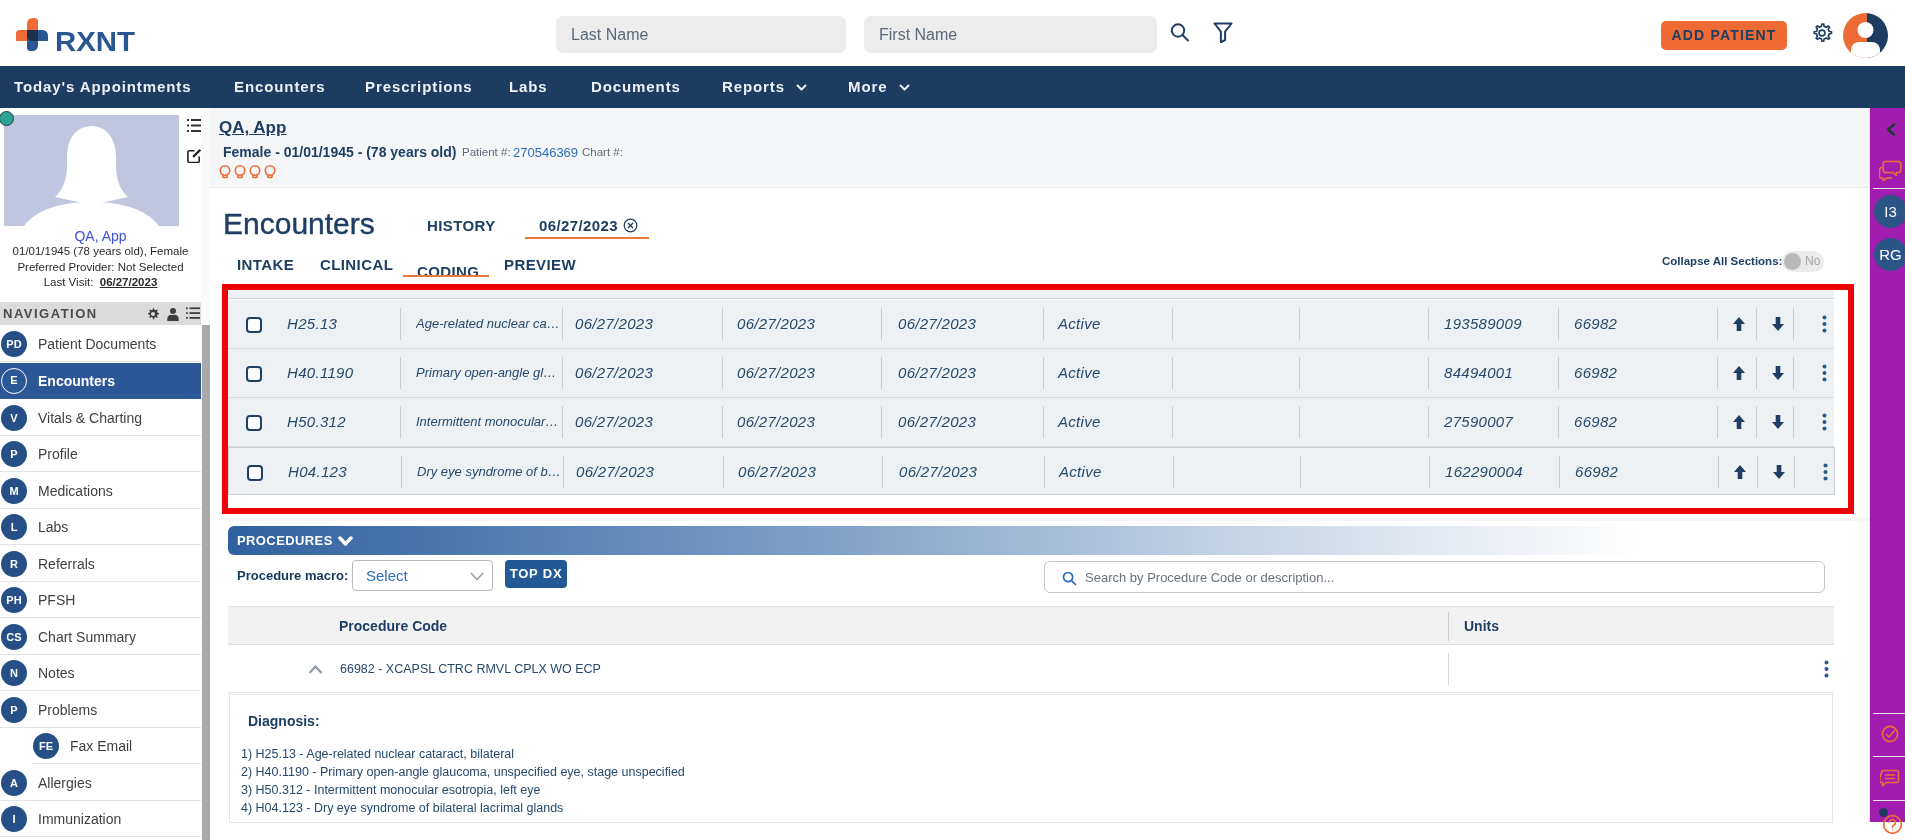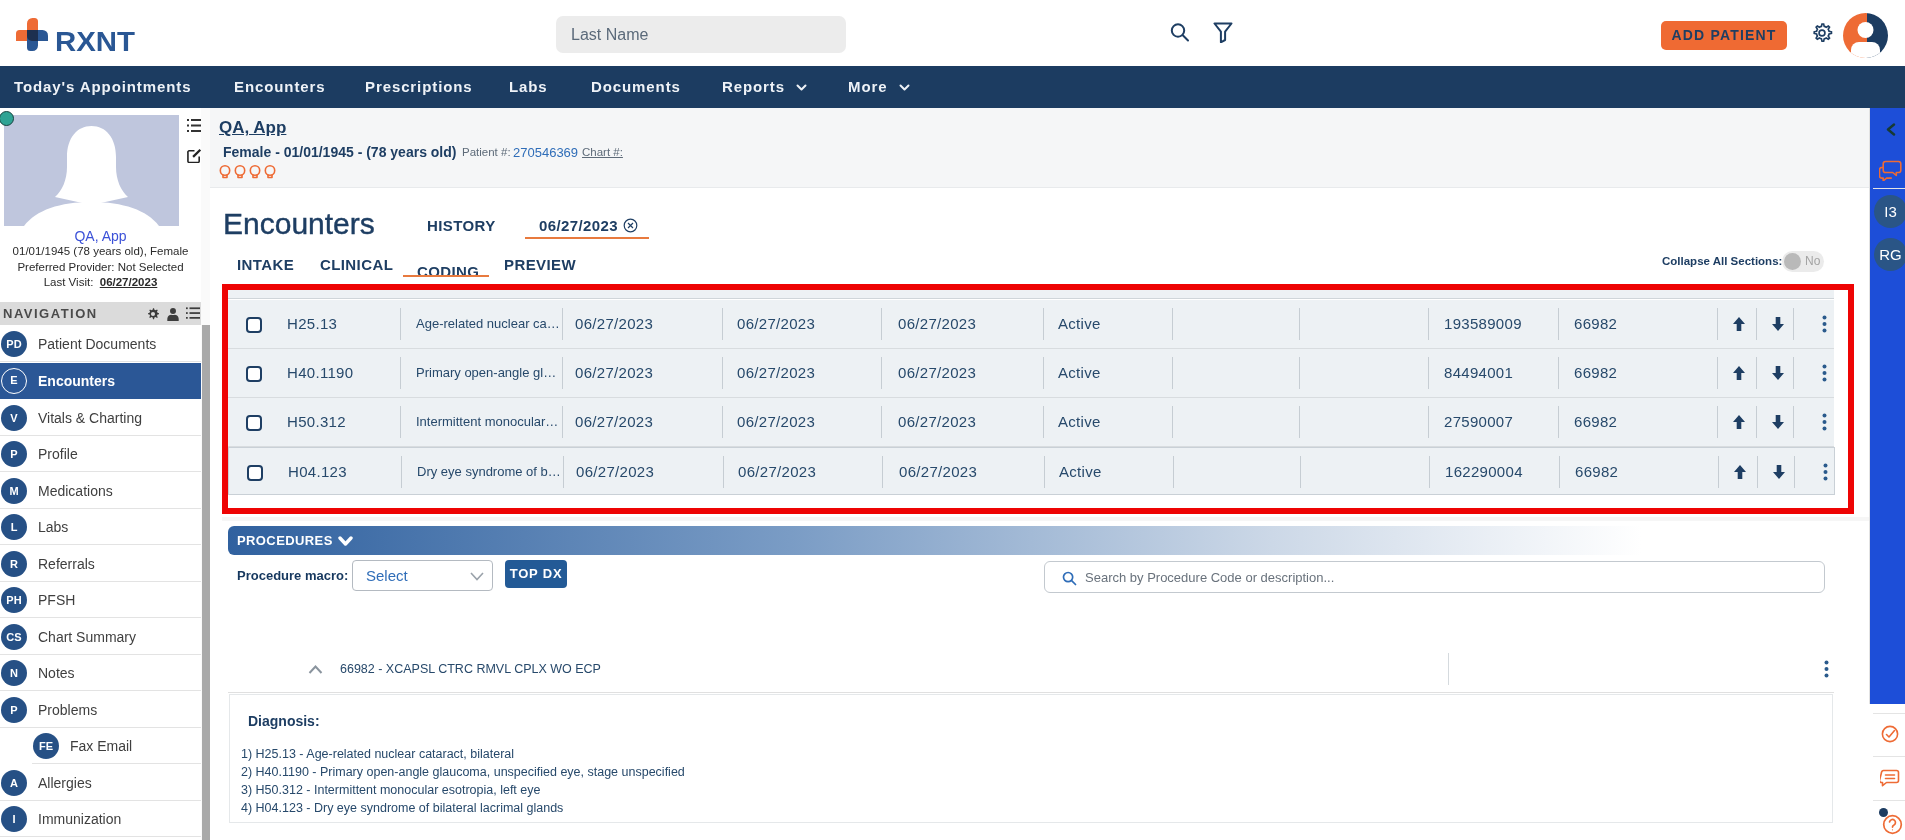--- a/index.html
+++ b/index.html
@@ -30,35 +30,36 @@
   #content { position:absolute; left:210px; top:188px; width:1659px; height:652px; background:#fff; }
   .tabtxt { font-weight:bold; font-size:15px; letter-spacing:0.4px; color:#1e3e63; }
   
   .trow { position:absolute; left:0; width:1606px; height:48px; background:#edf1f4; }
   .trow .cell { position:absolute; top:0; height:48px; line-height:48px; font-size:15px; letter-spacing:0.3px; color:#27496b; white-space:nowrap; }
   .trow .desc { width:145px; overflow:hidden; text-overflow:ellipsis; font-size:13px; letter-spacing:0; }
   .vsep { position:absolute; top:8px; height:32px; width:1px; background:#c6cdd3; }
   .chk { position:absolute; left:18px; top:17px; width:16px; height:16px; border:2px solid #1e3e63;
     border-radius:4px; background:#fff; }
   
-  #rail { position:absolute; left:1869px; top:108px; width:36px; height:596px; background:#1d4ed8; border-left:1px solid #e2e2e2; }
+  #rail { position:absolute; left:1869px; top:108px; width:36px; height:714px; background:#a21caf; border-left:1px solid #e2e2e2; }
 </style>
 </head>
 <body>
 
 <div id="topbar">
   <svg class="abs" style="left:14px; top:12px;" width="130" height="44" viewBox="0 0 130 44">
     <path d="M13 18 v-6.5 a5.5 5.5 0 0 1 5.5 -5.5 h2 a3.5 3.5 0 0 1 3.5 3.5 V18 z" fill="#ee6b35"></path>
     <path d="M2 29 v-7.5 a3.5 3.5 0 0 1 3.5 -3.5 H14 v11 z" fill="#ee6b35"></path>
     <path d="M14 18 h14.5 a5.5 5.5 0 0 1 5.5 5.5 v5.5 H24 z" fill="#2a5794"></path>
     <path d="M13 18 h11 v15.5 a5.5 5.5 0 0 1 -5.5 5.5 h-2 a3.5 3.5 0 0 1 -3.5 -3.5 z" fill="#2a5794"></path>
     <path d="M13 18 h11 v11 h-6 a5 5 0 0 1 -5 -5 z" fill="#1d3050"></path>
     <text x="41" y="39" font-size="28" font-weight="bold" fill="#2a5794" font-family="Liberation Sans" textLength="80" lengthAdjust="spacingAndGlyphs">RXNT</text>
   </svg>
   <div class="tb-input" style="left:556px; width:290px;">Last Name</div>
+  <div class="tb-input" style="left:864px; width:293px;">First Name</div>
   <svg class="abs" style="left:1168px; top:21px;" width="24" height="24" viewBox="0 0 24 24" fill="none" stroke="#1e3e63" stroke-width="2">
     <circle cx="10" cy="9.5" r="6.2"></circle>
       <path d="M14.8 14.3 L20 19.5" stroke-linecap="round"></path>
   </svg>
   <svg class="abs" style="left:1213px; top:22px;" width="20" height="21" viewBox="0 0 20 21" fill="none" stroke="#1e3e63" stroke-width="2" stroke-linejoin="round">
     <path d="M1.5 1.5 h17 l-6.4 8.2 v8.3 l-4.2 2.3 v-10.6 z"></path>
   </svg>
   <div class="abs" style="left:1661px; top:21px; width:126px; height:29px; background:#ef6a33; border-radius:5px;
        color:#1e3e63; font-weight:bold; font-size:14px; letter-spacing:1.2px; text-align:center; line-height:29px;">ADD PATIENT</div>
   <svg class="abs" style="left:1811px; top:22px;" width="22" height="22" viewBox="0 0 24 24" fill="none" stroke="#1e3e63" stroke-width="1.8">
@@ -200,21 +201,21 @@
 
   <div class="abs" style="left:201px; top:0; width:9px; height:732px; background:#fafafa;"></div>
   <div class="abs" style="left:202px; top:217px; width:8px; height:515px; background:#a9a9a9;"></div>
 </div>
 
 <div id="phead">
   <div class="abs" style="left:9px; top:10px; font-size:17px; font-weight:bold; color:#1e3e63; text-decoration:underline;">QA, App</div>
   <div class="abs" style="left:13px; top:36px; font-size:14px; font-weight:bold; color:#1e3e63;">Female - 01/01/1945 - (78 years old)</div>
   <div class="abs" style="left:252px; top:38px; font-size:11.5px; color:#5e6b79;">Patient #:</div>
   <div class="abs" style="left:303px; top:37px; font-size:13px; color:#2f6db8;">270546369</div>
-  <div class="abs" style="left:372px; top:38px; font-size:11.5px; color:#5e6b79;text-decoration:underline;">Chart #:</div>
+  <div class="abs" style="left:372px; top:38px; font-size:11.5px; color:#5e6b79;">Chart #:</div>
   <svg class="abs" style="left:9px; top:56px;" width="72" height="18" viewBox="0 0 72 18" fill="none" stroke="#ee6b35" stroke-width="1.6">
     <g>
         <circle cx="6" cy="6.5" r="4.7"></circle>
         <path d="M4 10.5 v3 h4 v-3" stroke-linejoin="round"></path>
       </g>
     <g transform="translate(15,0)">
         <circle cx="6" cy="6.5" r="4.7"></circle>
         <path d="M4 10.5 v3 h4 v-3" stroke-linejoin="round"></path>
       </g>
     <g transform="translate(30,0)">
@@ -240,21 +241,21 @@
   <div class="abs tabtxt" style="left:110px; top:68px;">CLINICAL</div>
   <div class="abs tabtxt" style="left:207px; top:68px;margin-top:7px;">CODING</div>
   <div class="abs tabtxt" style="left:294px; top:68px;">PREVIEW</div>
   <div class="abs" style="left:193px; top:87px; width:86px; height:2px; background:#e87a3e;"></div>
   <div class="abs" style="left:1452px; top:67px; font-size:11.5px; font-weight:bold; color:#1e3e63;">Collapse All Sections:</div>
   <div class="abs" style="left:1572px; top:63px; width:42px; height:21px; background:#ebebeb; border-radius:11px;">
     <div class="abs" style="left:2px; top:2px; width:17px; height:17px; border-radius:50%; background:#b9b9b9;"></div>
     <div class="abs" style="left:23px; top:3px; font-size:12px; color:#a3a3a3;">No</div>
   </div>
 
-  <div class="abs" style="left:12px; top:96px; width:1632px; height:230px; border:6px solid #ee0404; background:#fff;">
+  <div class="abs" style="left:12px; top:96px; width:1632px; height:230px; border:6px solid #ee0404; background:#fff;font-style:italic;">
     <div class="abs" style="left:0; top:0; width:1606px; height:9px; background:#edf1f4; border-bottom:1px solid #cfd5d9;"></div>
     <div class="trow" style="top:10px;">
       <div class="chk"></div>
       <div class="cell" style="left:59px;">H25.13</div>
       <div class="vsep" style="left:172px;"></div>
       <div class="cell desc" style="left:188px;">Age-related nuclear cata…</div>
       <div class="vsep" style="left:334px;"></div>
       <div class="cell" style="left:347px;">06/27/2023</div>
       <div class="vsep" style="left:494px;"></div>
       <div class="cell" style="left:509px;">06/27/2023</div>
@@ -410,20 +411,25 @@
   <div class="abs" style="left:295px; top:372px; width:62px; height:28px; background:#235a96; border-radius:4px;
        color:#fff; font-weight:bold; font-size:13px; letter-spacing:0.8px; text-align:center; line-height:28px;">TOP DX</div>
   <div class="abs" style="left:834px; top:373px; width:781px; height:32px; border:1px solid #c3c9cf; border-radius:6px; background:#fff;">
     <svg class="abs" style="left:16px; top:8px;" width="17" height="17" viewBox="0 0 24 24" fill="none" stroke="#2f6db8" stroke-width="2.4">
         <circle cx="10" cy="10" r="6.5"></circle>
         <path d="M15 15 L20.5 20.5" stroke-linecap="round"></path>
       </svg>
     <div class="abs" style="left:40px; top:8px; font-size:13px; color:#69727c;">Search by Procedure Code or description...</div>
   </div>
 
+  <div class="abs" style="left:18px; top:418px; width:1606px; height:39px; background:#f2f2f2; border-top:1px solid #e2e2e2; border-bottom:1px solid #dddddd;">
+    <div class="abs" style="left:111px; top:0; height:39px; line-height:39px; font-size:14px; font-weight:bold; color:#1e3e63;">Procedure Code</div>
+    <div class="abs" style="left:1220px; top:5px; width:1px; height:29px; background:#c9ced3;"></div>
+    <div class="abs" style="left:1236px; top:0; height:39px; line-height:39px; font-size:14px; font-weight:bold; color:#1e3e63;">Units</div>
+  </div>
   <div class="abs" style="left:18px; top:457px; width:1606px; height:48px; background:#fff; border-bottom:1px solid #e0e0e0;">
     <svg class="abs" style="left:80px; top:20px;" width="15" height="9" viewBox="0 0 15 9" fill="none" stroke="#8a949e" stroke-width="2">
         <path d="M1.5 8 L7.5 1.5 L13.5 8"></path>
       </svg>
     <div class="abs" style="left:112px; top:0; height:48px; line-height:48px; font-size:12.5px; color:#27496b;">66982 - XCAPSL CTRC RMVL CPLX WO ECP</div>
     <div class="abs" style="left:1220px; top:8px; width:1px; height:32px; background:#d5dade;"></div>
     <svg class="abs" style="left:1596px; top:15px;" width="5" height="18" viewBox="0 0 5 18" fill="#2a5a8c">
         <circle cx="2.5" cy="2.5" r="2"></circle>
         <circle cx="2.5" cy="9" r="2"></circle>
         <circle cx="2.5" cy="15.5" r="2"></circle>

